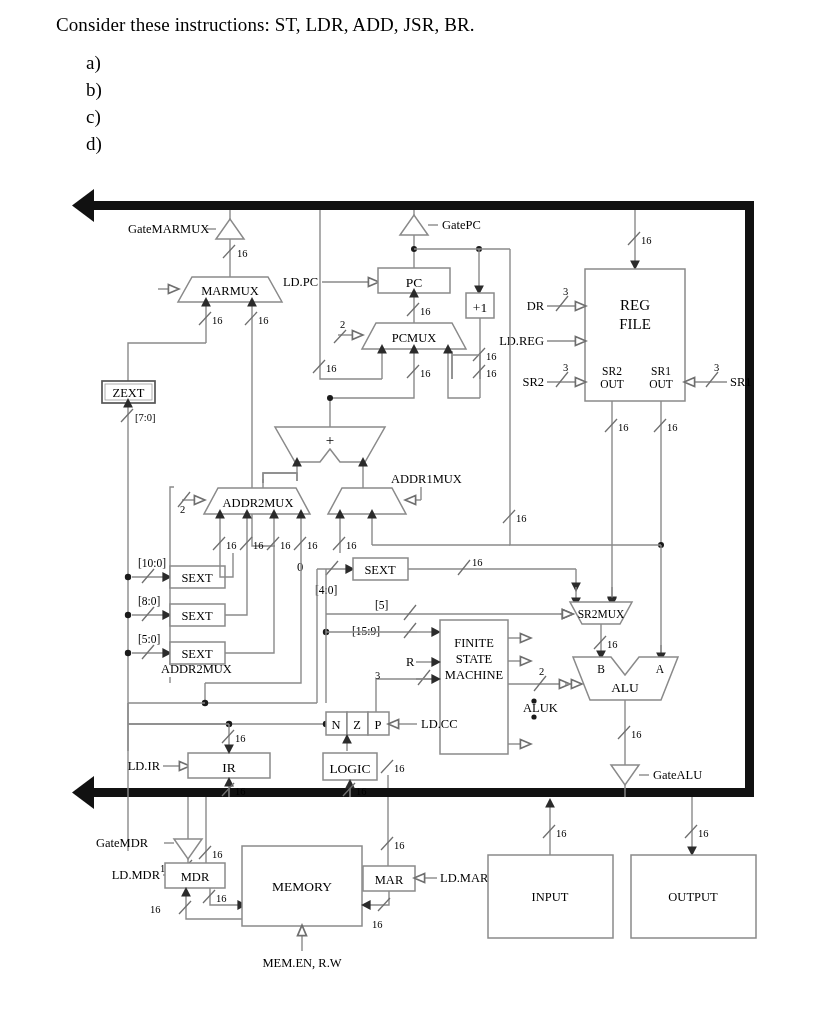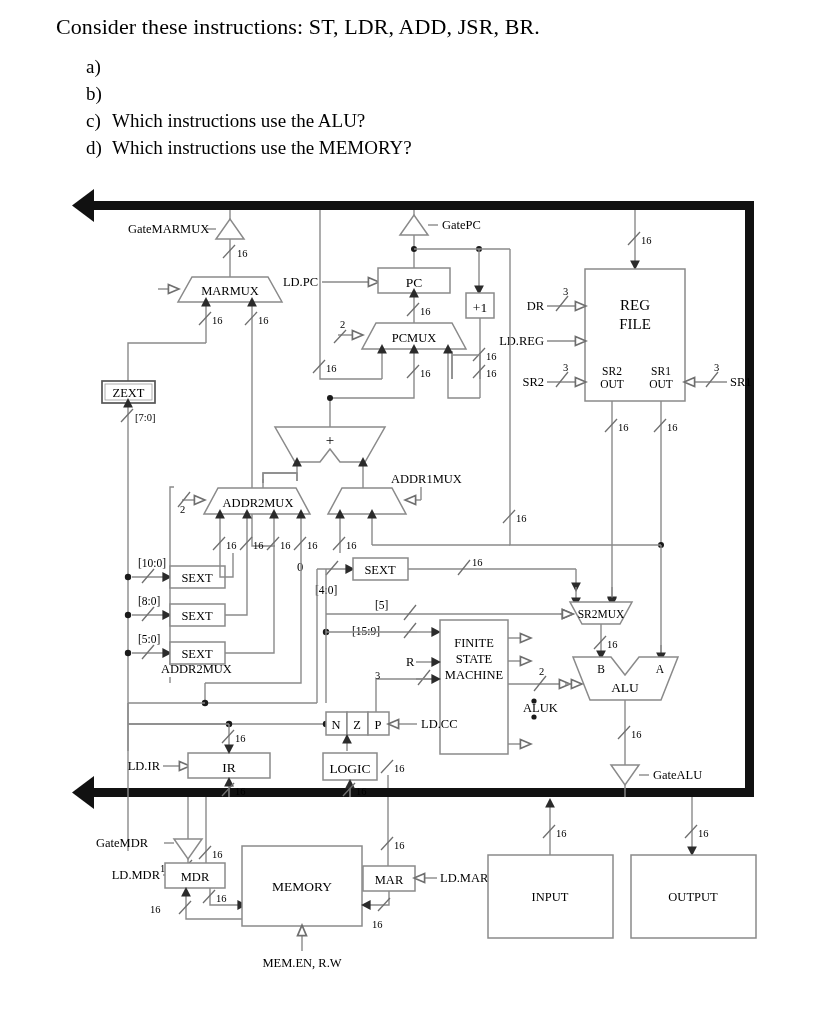--- a/index.html
+++ b/index.html
@@ -1,18 +1,18 @@
 <!DOCTYPE html>
 <html><head>
 <meta charset="utf-8">
 <style>
   html,body{margin:0;padding:0;background:#fff;}
   body{width:831px;height:1024px;font-family:"Liberation Serif",serif;color:#000;overflow:hidden;position:relative;}
   #question{padding:14px 0 0 0;}
-  #q-intro{font-size:22px;margin:0 1px 14px 56px;letter-spacing:.1px;}
+  #q-intro{font-size:19px;margin:0 1px 14px 56px;letter-spacing:.1px;}
   #q-list{list-style:none;margin:0 0 0 86px;padding:0;}
   #q-list li{font-size:19px;line-height:1.42;display:flex;gap:9px;}
   #q-list li .mk{width:17px;flex:0 0 17px;}
   #fig{position:absolute;left:0;top:183px;width:831px;height:838px;margin-left:20px;}
   svg{display:block;}
   .ln{stroke:#8a8a8a;stroke-width:1.4;fill:none;}
   .bx{stroke:#8a8a8a;stroke-width:1.5;fill:#fff;}
   .bxd{stroke:#555;stroke-width:1.7;fill:#fff;}
   .tz{stroke:#8a8a8a;stroke-width:1.5;fill:#fff;}
   .ar{fill:#2b2b2b;}
@@ -36,25 +36,23 @@
   <div id="q-intro">Consider these instructions: ST, LDR, ADD, JSR, BR.</div>
   <ul id="q-list">
     <li>
         <span class="mk">a)</span>
       </li>
     <li>
         <span class="mk">b)</span>
       </li>
     <li>
         <span class="mk">c)</span>
-        <span>Which instructions use the ALU?</span>
       </li>
     <li>
         <span class="mk">d)</span>
-        <span>Which instructions use the MEMORY?</span>
       </li>
   </ul>
 </div>
 
 <div id="fig">
 <svg width="831" height="838" viewBox="0 0 831 838" xmlns="http://www.w3.org/2000/svg">
   <defs>
     <marker id="ab" markerWidth="9" markerHeight="9" refX="4.5" refY="4.5" orient="auto">
       <path d="M1.2,1 L8,4.5 L1.2,8 Z" class="ar"></path>
     </marker>

